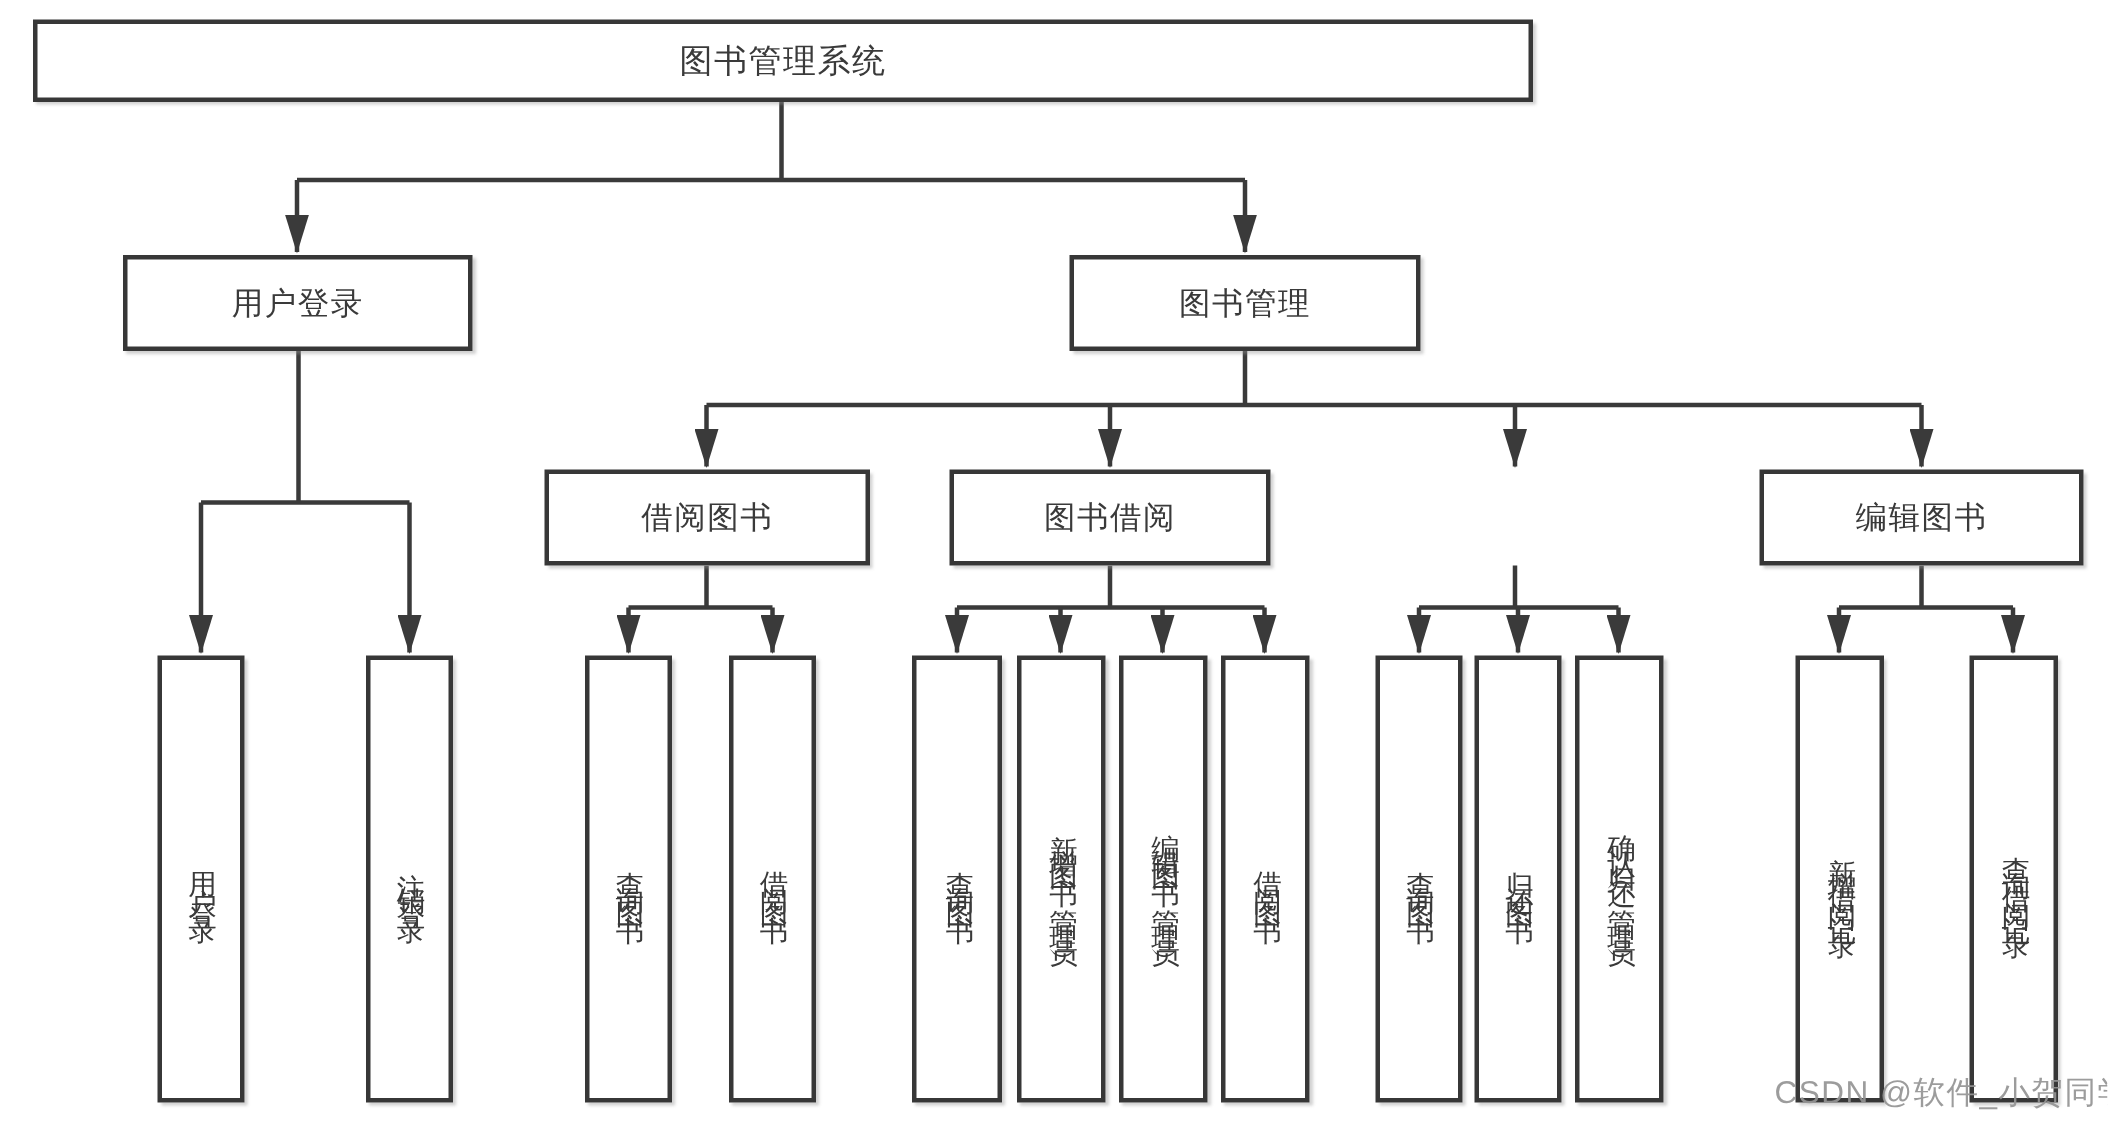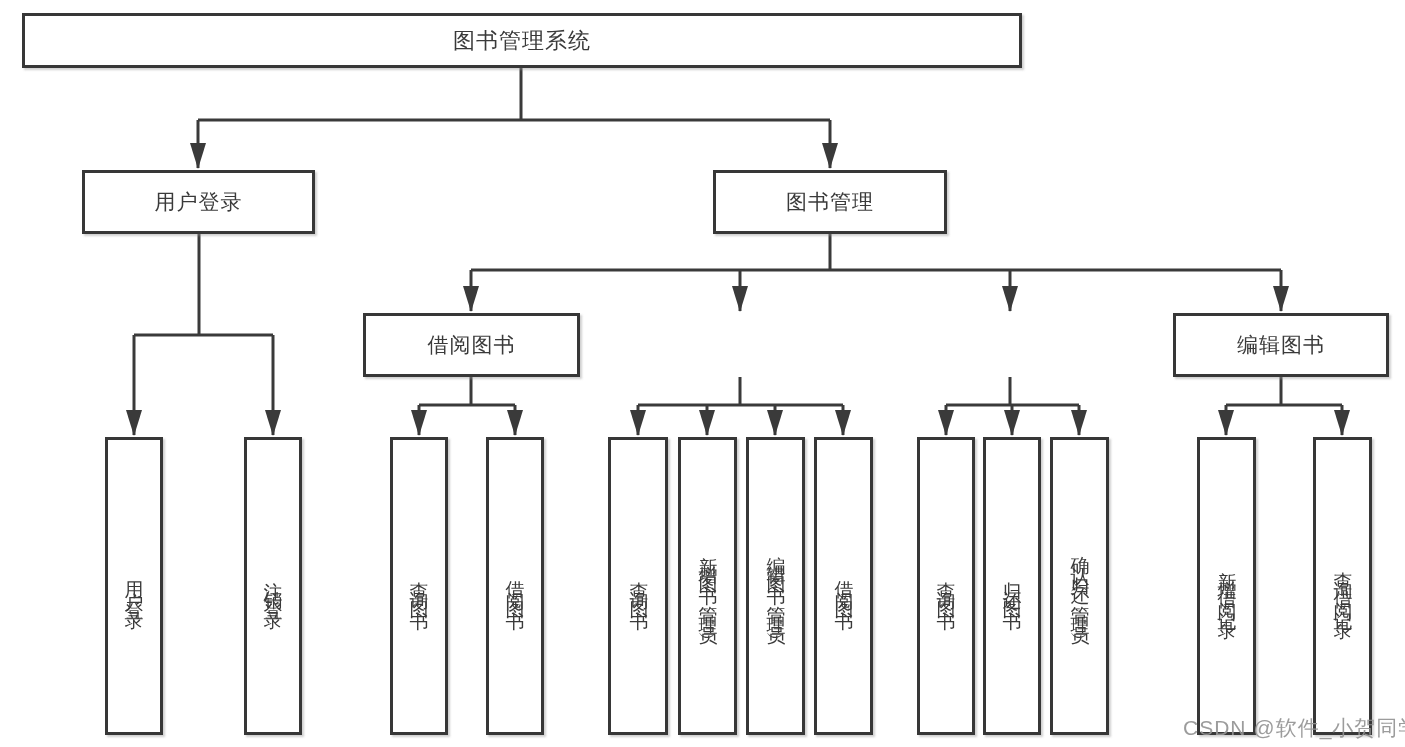--- a/index.html
+++ b/index.html
@@ -113,20 +113,21 @@
     <line x1="1226" y1="405" x2="1226" y2="435" marker-end="url(#ah)"></line>
     <line x1="1342" y1="405" x2="1342" y2="435" marker-end="url(#ah)"></line>
   </svg>
 
   <div class="box hbox root" style="left:22px; top:13px; width:1000px; height:55px;">图书管理系统</div>
 
   <div class="box hbox" style="left:82px; top:170px; width:233px; height:64px;">用户登录</div>
   <div class="box hbox" style="left:713px; top:170px; width:234px; height:64px;">图书管理</div>
 
   <div class="box hbox" style="left:363px; top:313px; width:217px; height:64px;">借阅图书</div>
+  <div class="box hbox" style="left:633px; top:313px; width:214px; height:64px;">图书借阅</div>
   <div class="box hbox" style="left:1173px; top:313px; width:216px; height:64px;">编辑图书</div>
 
   <div class="box leaf" style="left:105px; top:437px; width:58px; height:298px;">用户登录</div>
   <div class="box leaf" style="left:244px; top:437px; width:58px; height:298px;">注销登录</div>
 
   <div class="box leaf" style="left:390px; top:437px; width:58px; height:298px;">查询图书</div>
   <div class="box leaf" style="left:486px; top:437px; width:58px; height:298px;">借阅图书</div>
 
   <div class="box leaf" style="left:608px; top:437px; width:60px; height:298px;">查询图书</div>
   <div class="box leaf" style="left:678px; top:437px; width:59px; height:298px;">新增图书（管理员）</div>

